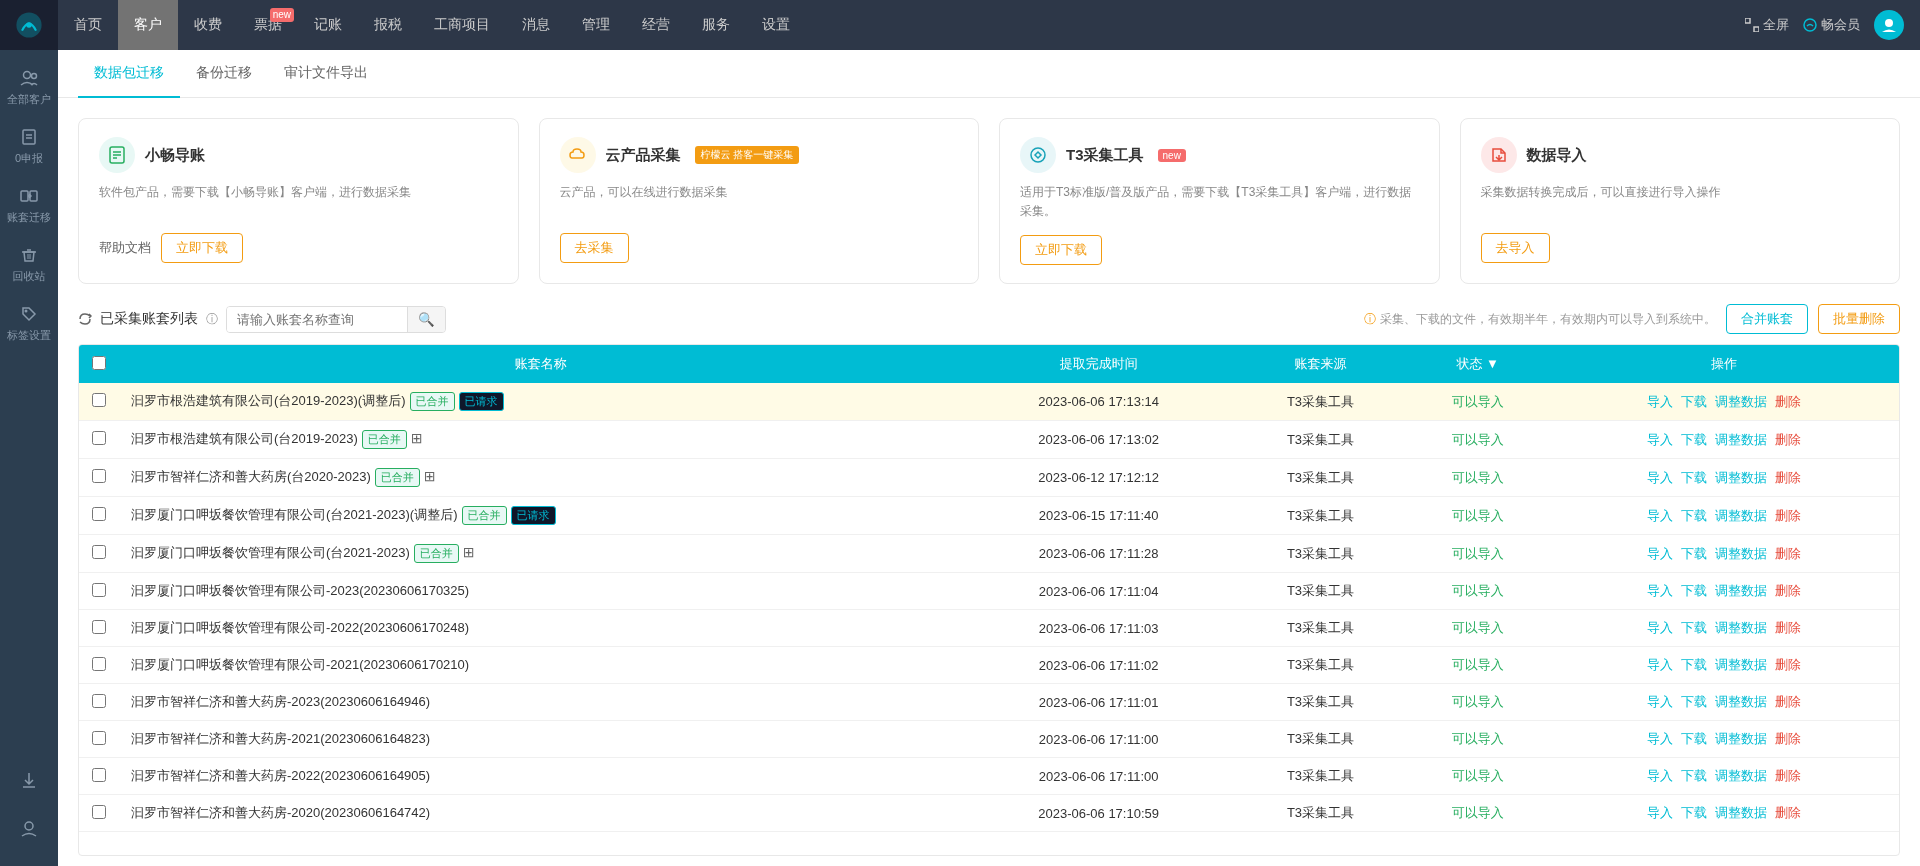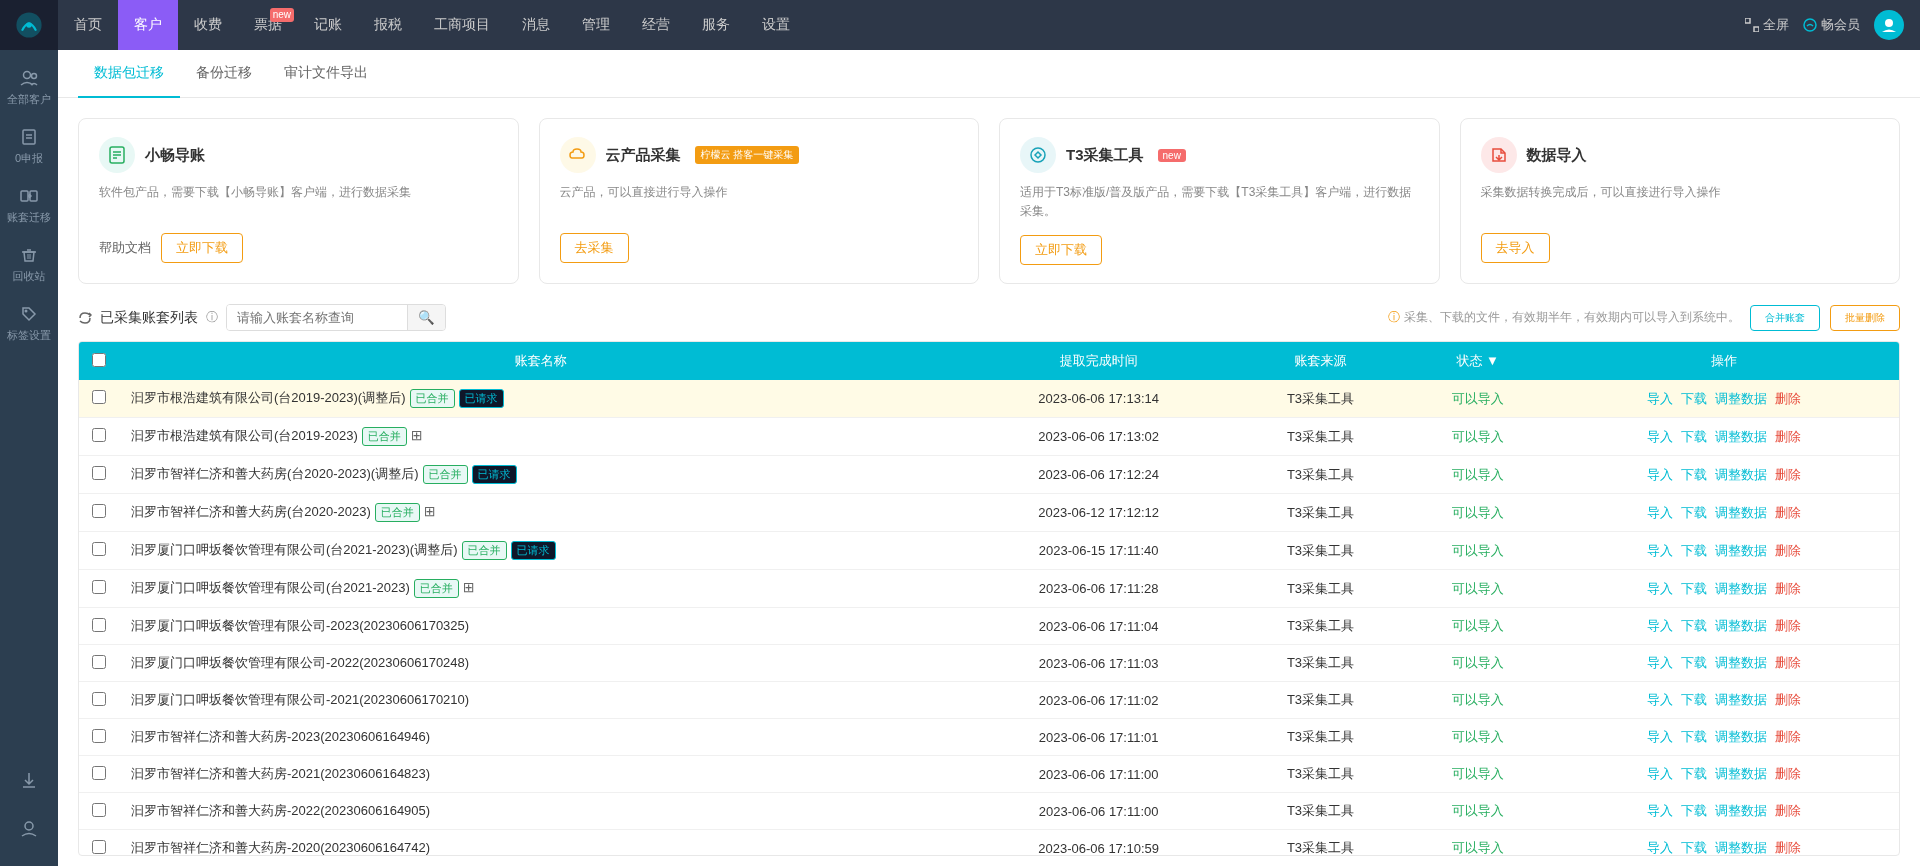--- a/index.html
+++ b/index.html
@@ -4,21 +4,21 @@
   <style>
     * { box-sizing: border-box; margin: 0; padding: 0; }
     body { font-family: 'Microsoft YaHei', Arial, sans-serif; font-size: 13px; background: #f0f2f5; color: #333; display: flex; flex-direction: column; height: 866px; overflow: hidden; }
 
     
     .top-nav { height: 50px; background: #2d3748; display: flex; align-items: center; padding: 0 0 0 0; flex-shrink: 0; }
     .nav-logo { width: 58px; height: 50px; background: #1a2030; display: flex; align-items: center; justify-content: center; }
     .nav-logo svg { width: 28px; height: 28px; }
     .nav-items { display: flex; align-items: center; height: 100%; flex: 1; }
     .nav-item { padding: 0 16px; height: 100%; display: flex; align-items: center; color: #ccc; cursor: pointer; font-size: 14px; position: relative; text-align: right; }
-    .nav-item.active { background: #8b5cf6; color: #fff; }
+    .nav-item.active { background: #737373; color: #fff; }
     .nav-item .badge-new { position: absolute; top: 8px; right: 4px; background: #f56c6c; color: #fff; font-size: 10px; padding: 1px 3px; border-radius: 3px; line-height: 1.2; }
     .nav-right { display: flex; align-items: center; gap: 14px; padding-right: 16px; color: #ccc; font-size: 13px; }
     .nav-right-item { display: flex; align-items: center; gap: 4px; cursor: pointer; }
     .avatar { width: 30px; height: 30px; border-radius: 50%; background: #00bcd4; display: flex; align-items: center; justify-content: center; color: #fff; font-size: 13px; cursor: pointer; }
 
     
     .main-layout { display: flex; flex: 1; overflow: hidden; }
 
     
     .left-sidebar { width: 58px; background: #2c3e50; display: flex; flex-direction: column; align-items: center; padding: 8px 0; flex-shrink: 0; }
@@ -55,21 +55,21 @@
     .list-section { flex: 1; overflow: hidden; display: flex; flex-direction: column; padding: 0 20px 10px; }
     .list-header { display: flex; align-items: center; justify-content: space-between; margin-bottom: 10px; }
     .list-header-left { display: flex; align-items: center; gap: 8px; }
     .list-title { font-size: 14px; color: #333; font-weight: 500; }
     .list-help { color: #999; font-size: 12px; cursor: pointer; }
     .search-box { display: flex; align-items: center; border: 1px solid #ddd; border-radius: 4px; overflow: hidden; }
     .search-input { border: none; outline: none; padding: 5px 10px; font-size: 13px; width: 180px; }
     .search-btn { background: #f5f5f5; border: none; border-left: 1px solid #ddd; padding: 5px 10px; cursor: pointer; color: #666; }
     .list-header-right { display: flex; align-items: center; gap: 10px; }
     .hint-text { font-size: 12px; color: #999; display: flex; align-items: center; gap: 4px; }
-    .btn-action { border: 1px solid #00bcd4; color: #00bcd4; background: #fff; padding: 5px 14px; border-radius: 4px; cursor: pointer; font-size: 10px; }
+    .btn-action { border: 1px solid #00bcd4; color: #00bcd4; background: #fff; padding: 5px 14px; border-radius: 4px; cursor: pointer; font-size: 13px; }
     .btn-action.orange { border-color: #f39c12; color: #f39c12; }
 
     
     .table-wrapper { flex: 1; overflow-y: auto; border: 1px solid #e8e8e8; border-radius: 4px; }
     table { width: 100%; border-collapse: collapse; }
     thead tr { background: #00bcd4; color: #fff; }
     thead th { padding: 10px 12px; text-align: center; font-weight: 500; font-size: 13px; white-space: nowrap; }
     tbody tr { border-bottom: 1px solid #f0f0f0; }
     tbody tr.highlighted { background: #fffbe6; }
     tbody td { padding: 9px 12px; text-align: center; font-size: 13px; color: #333; }
@@ -233,21 +233,21 @@
       <div class="card">
         <div class="card-header">
           <div class="card-icon orange">
             <svg width="20" height="20" viewBox="0 0 20 20" fill="none">
               <path d="M4 13 Q2 13 2 10 Q2 7 5 7 Q5 4 9 4 Q13 4 13 7 Q16 7 16 10 Q16 13 14 13 Z" stroke="#f39c12" stroke-width="1.5" fill="none"></path>
             </svg>
           </div>
           <span class="card-title">云产品采集</span>
           <span style="background:#f39c12; color:#fff; font-size:10px; padding:2px 6px; border-radius:3px; margin-left:4px; white-space:nowrap;">柠檬云 搭客一键采集</span>
         </div>
-        <div class="card-desc">云产品，可以直接进行导入操作</div>
+        <div class="card-desc">云产品，可以在线进行数据采集</div>
         <div class="card-actions">
           <button class="btn-outline">去采集</button>
         </div>
       </div>
 
       <div class="card">
         <div class="card-header">
           <div class="card-icon teal">
             <svg width="20" height="20" viewBox="0 0 20 20" fill="none">
               <circle cx="10" cy="10" r="7" stroke="#17a2b8" stroke-width="1.5"></circle>
@@ -331,28 +331,20 @@
               <tr>
                 <td><input type="checkbox" class="checkbox" style=""></td>
                 <td class="name-cell">汩罗市根浩建筑有限公司(台2019-2023)<span class="tag tag-green">已合并</span><span class="icon-btn" title="复制">⊞</span></td>
                 <td>2023-06-06 17:13:02</td>
                 <td>T3采集工具</td>
                 <td class="col-status">可以导入</td>
                 <td><span class="action-link">导入</span><span class="action-link">下载</span><span class="action-link">调整数据</span><span class="action-link red">删除</span></td>
               </tr>
               <tr>
                 <td><input type="checkbox" class="checkbox" style=""></td>
-                <td class="name-cell">汩罗市智祥仁济和善大药房(台2020-2023)(调整后)<span class="tag tag-green">已合并</span><span class="tag tag-teal">已请求</span></td>
-                <td>2023-06-06 17:12:24</td>
-                <td>T3采集工具</td>
-                <td class="col-status">可以导入</td>
-                <td><span class="action-link">导入</span><span class="action-link">下载</span><span class="action-link">调整数据</span><span class="action-link red">删除</span></td>
-              </tr>
-              <tr>
-                <td><input type="checkbox" class="checkbox" style=""></td>
                 <td class="name-cell">汩罗市智祥仁济和善大药房(台2020-2023)<span class="tag tag-green">已合并</span><span class="icon-btn" title="复制">⊞</span></td>
                 <td>2023-06-12 17:12:12</td>
                 <td>T3采集工具</td>
                 <td class="col-status">可以导入</td>
                 <td><span class="action-link">导入</span><span class="action-link">下载</span><span class="action-link">调整数据</span><span class="action-link red">删除</span></td>
               </tr>
               <tr>
                 <td><input type="checkbox" class="checkbox" style=""></td>
                 <td class="name-cell">汩罗厦门口呷坂餐饮管理有限公司(台2021-2023)(调整后)<span class="tag tag-green">已合并</span><span class="tag tag-teal">已请求</span></td>
                 <td>2023-06-15 17:11:40</td>

